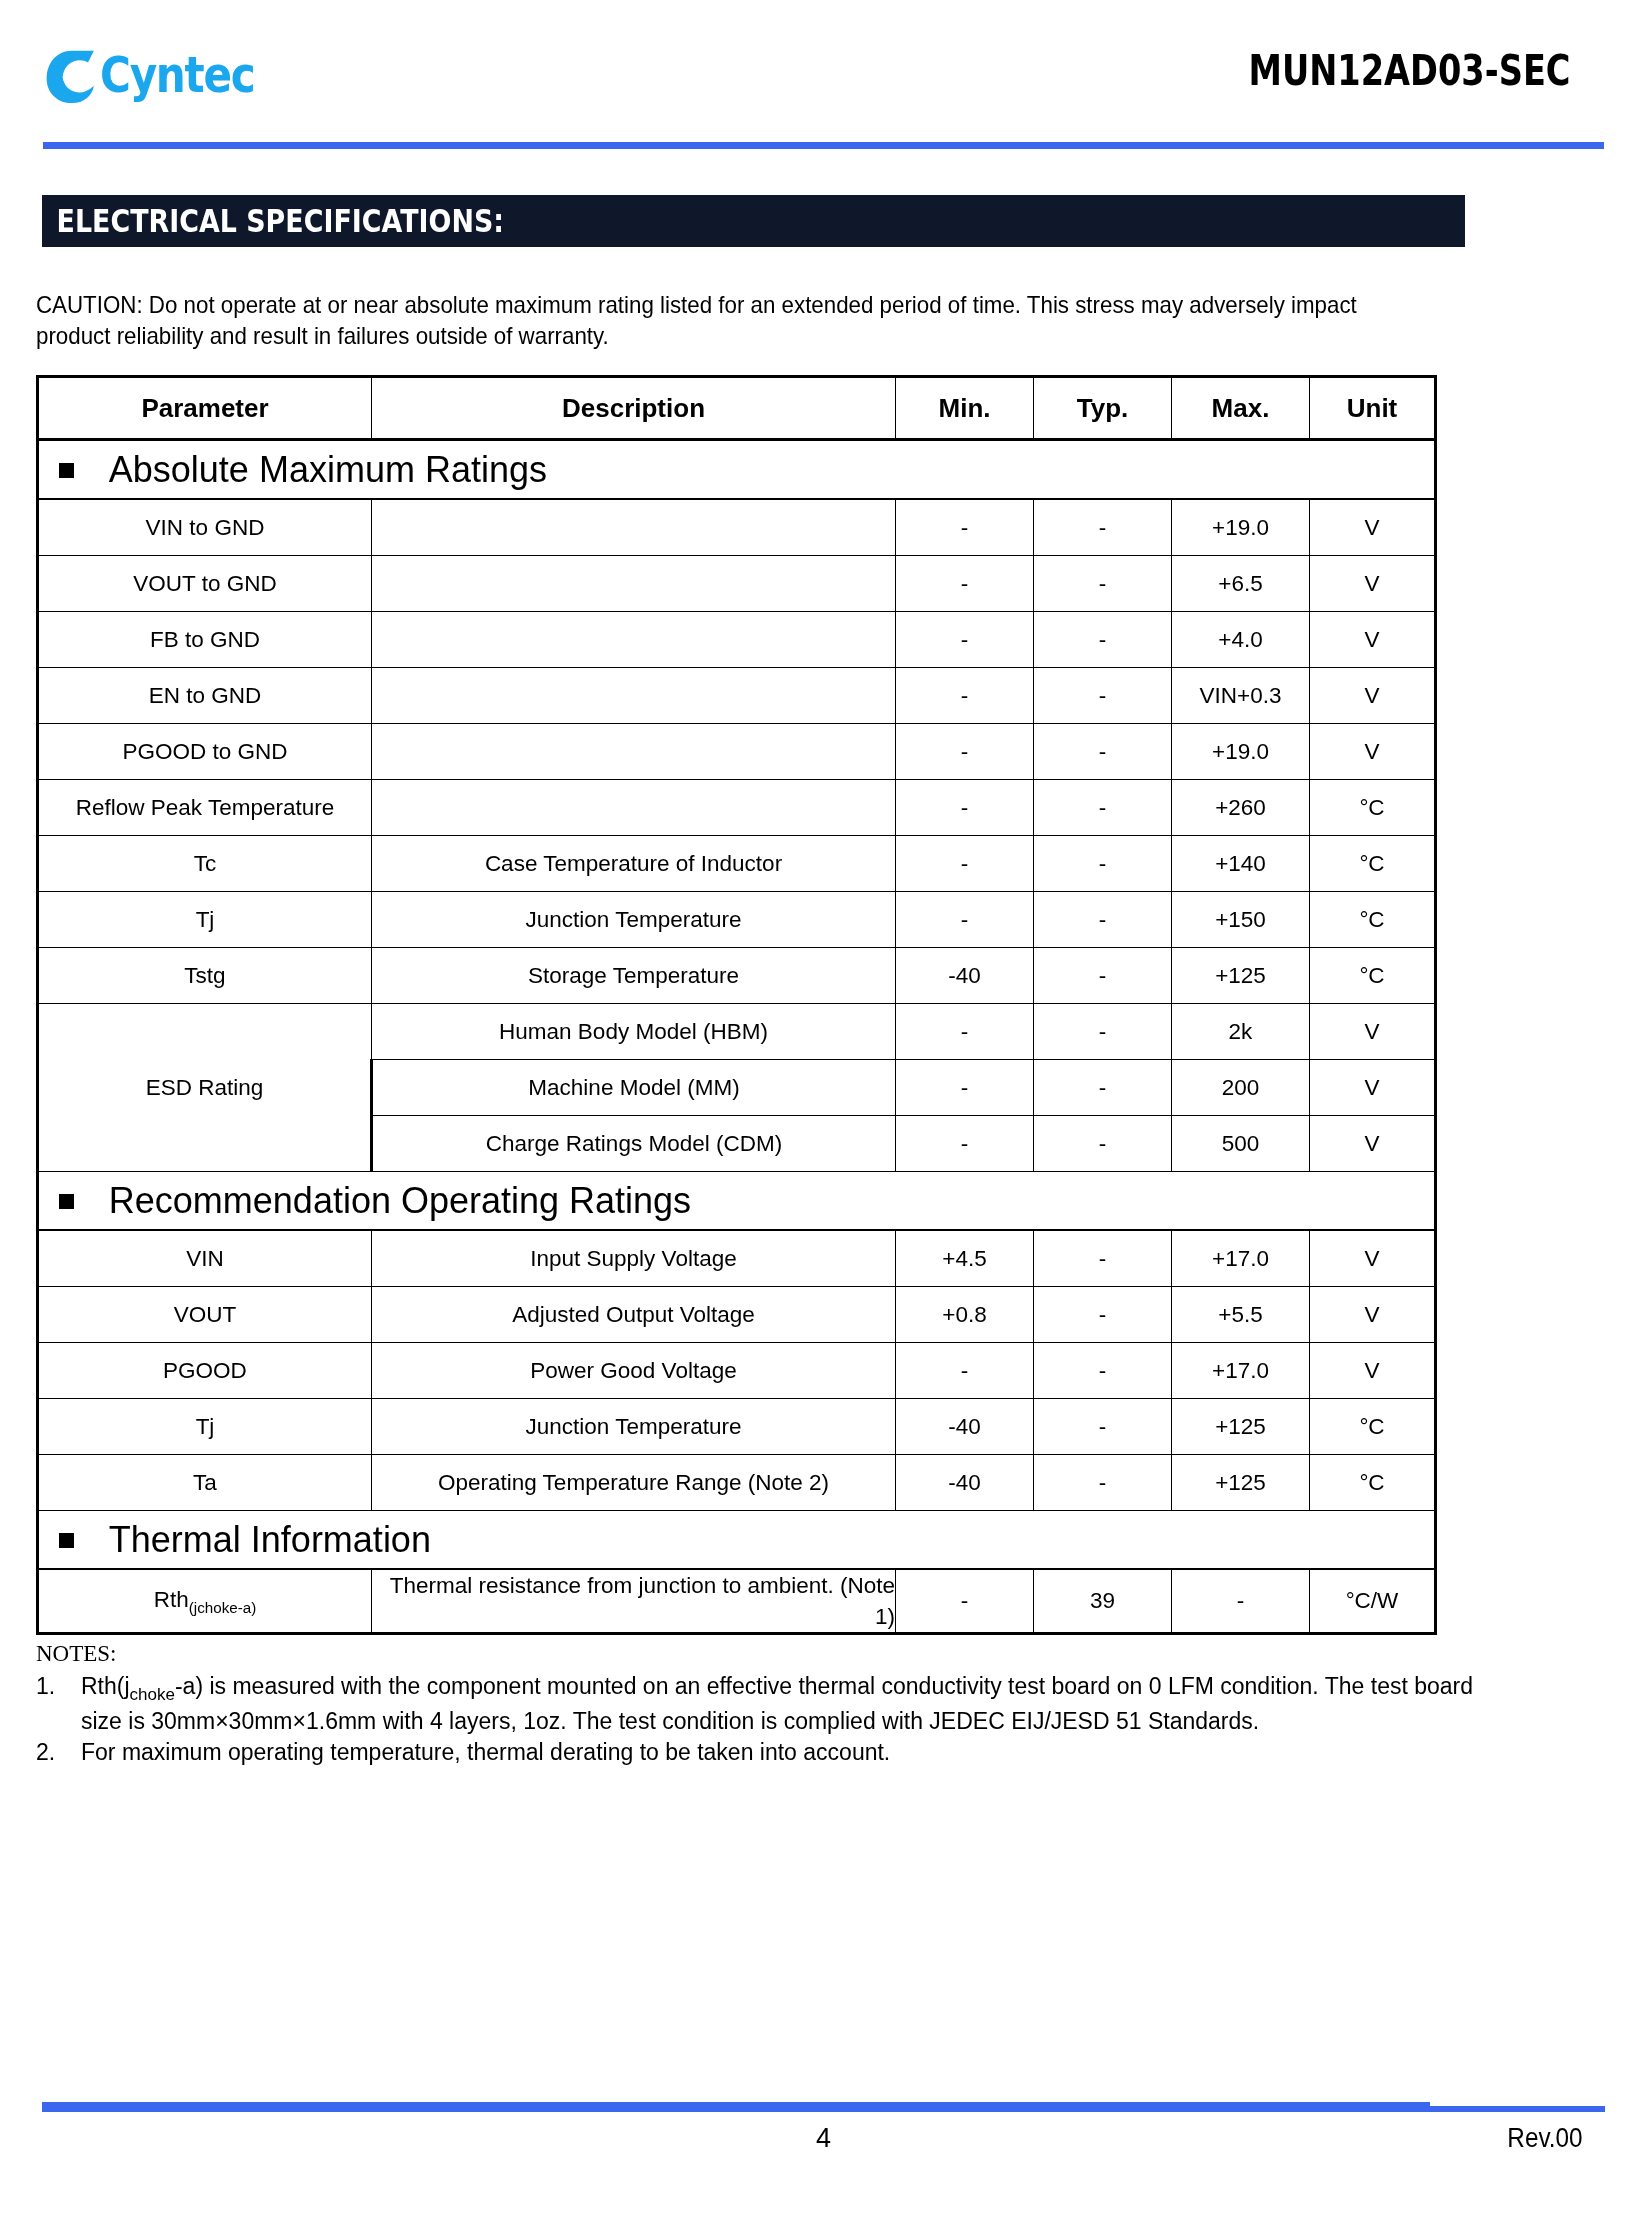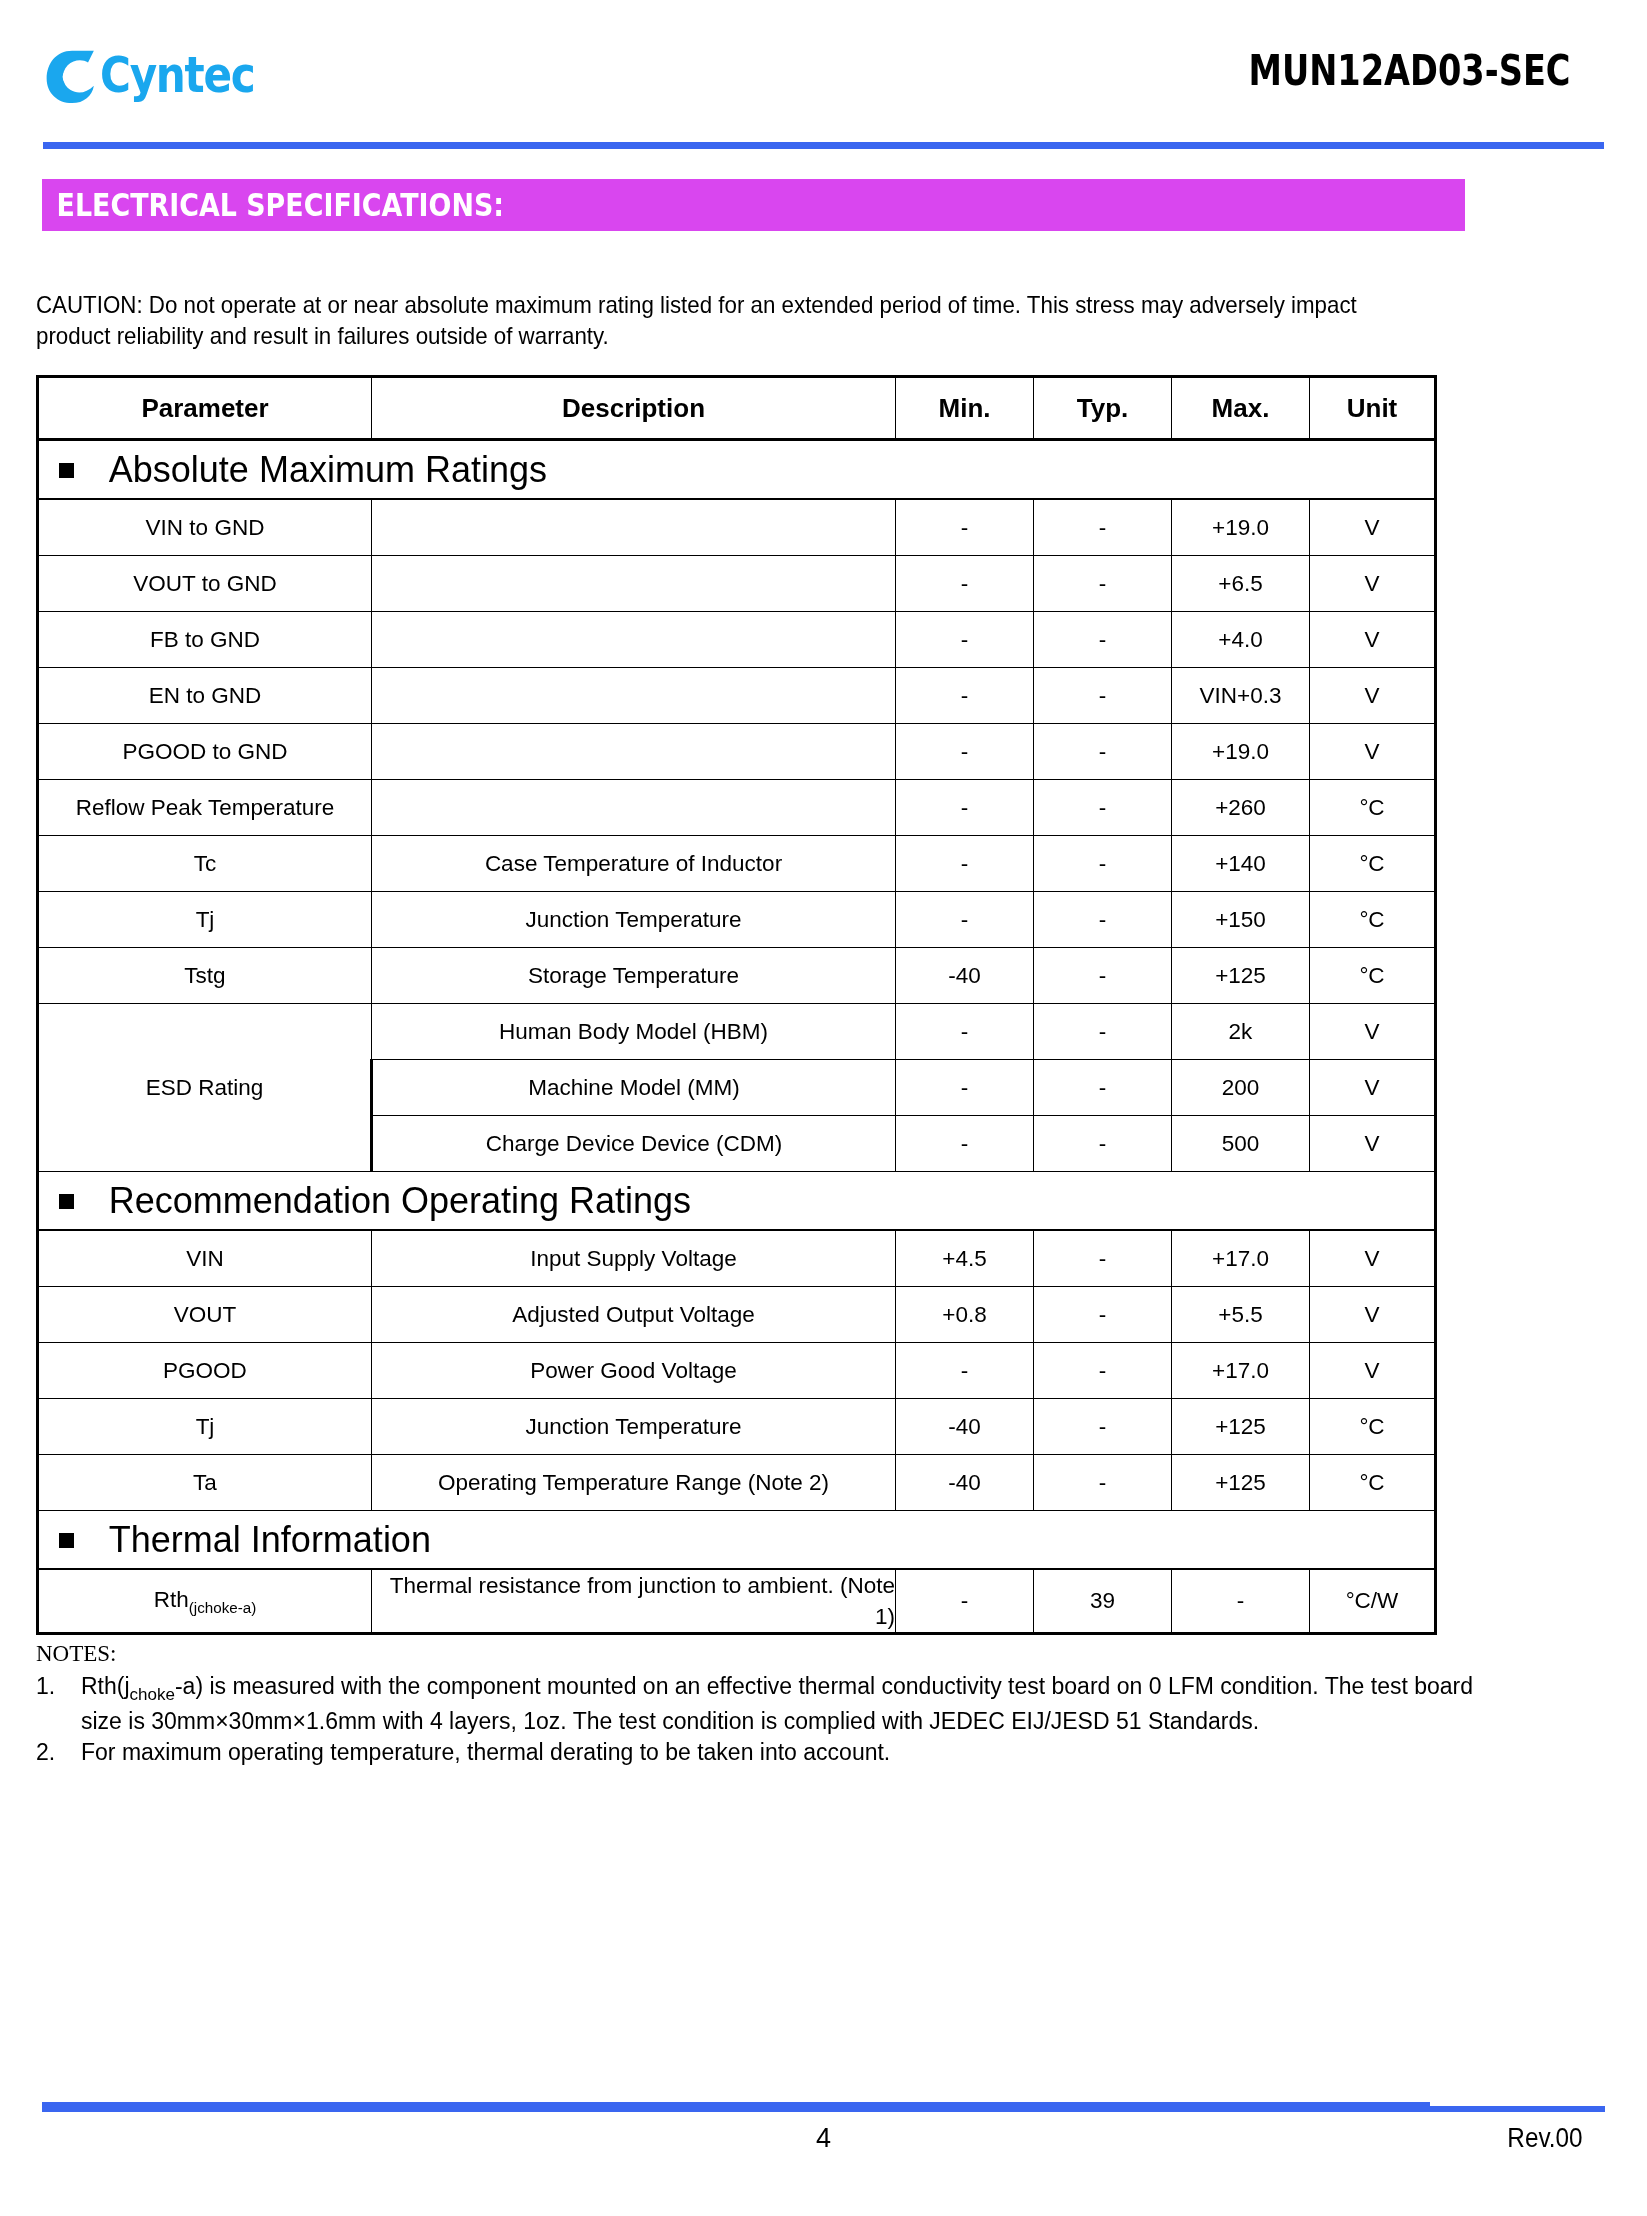--- a/index.html
+++ b/index.html
@@ -79,24 +79,24 @@
     right: 7.3px;
     top: 128px;
     height: 4.4px;
     background: #ffffff;
   }
 
   
   .banner {
     position: absolute;
     left: 42px;
-    top: 179px;
+    top: 195px;
     width: 1423px;
     height: 52px;
-    background: #d946ef;
+    background: #0f172a;
     display: flex;
     align-items: center;
   }
   .banner-label {
     color: #ffffff;
     font-family: "DejaVu Sans", sans-serif;
     font-weight: bold;
     font-size: 32px;
     padding-left: 17.4px;
     transform: scaleX(0.84);
@@ -385,21 +385,21 @@
 
       <tr class="body-row">
         <td class="desc-cell">Machine Model (MM)</td>
         <td>-</td>
         <td>-</td>
         <td>200</td>
         <td>V</td>
       </tr>
 
       <tr class="body-row">
-        <td class="desc-cell">Charge Device Device (CDM)</td>
+        <td class="desc-cell">Charge Ratings Model (CDM)</td>
         <td>-</td>
         <td>-</td>
         <td>500</td>
         <td>V</td>
       </tr>
 
       <tr class="group-row">
         <td colspan="6">
           <span class="bullet"></span><span class="group-label">Recommendation Operating Ratings</span>
         </td>

